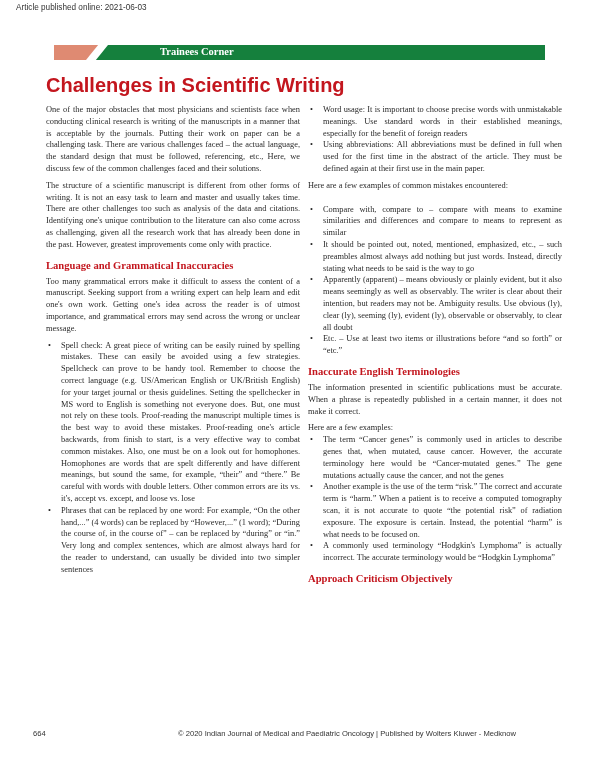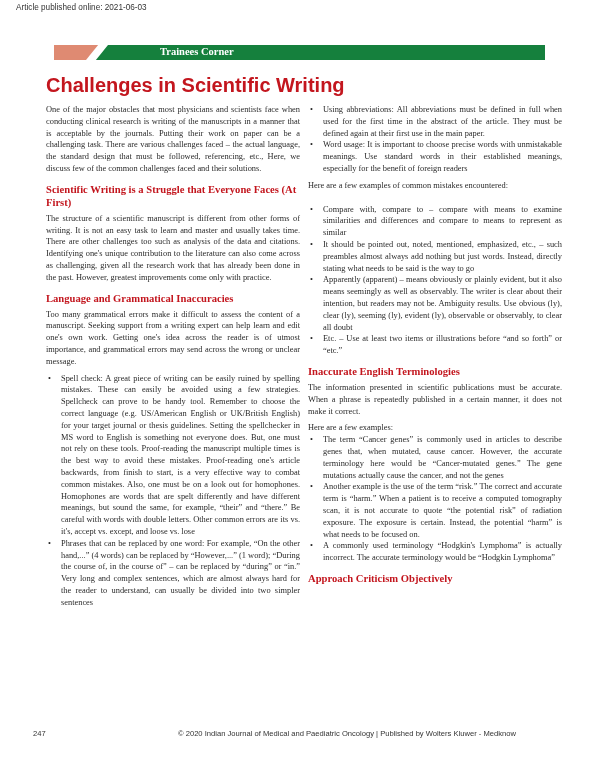--- a/index.html
+++ b/index.html
@@ -57,47 +57,46 @@
 <div class="banner">
   <div class="light"></div>
   <div class="gap"></div>
   <div class="label">Trainees Corner</div>
 </div>
 
 <div class="title">Challenges in Scientific Writing</div>
 
 <div class="col left">
   <p>One of the major obstacles that most physicians and scientists face when conducting clinical research is writing of the manuscripts in a manner that is acceptable by the journals. Putting their work on paper can be a challenging task. There are various challenges faced – the actual language, the standard design that must be followed, referencing, etc., Here, we discuss few of the common challenges faced and their solutions.</p>
-  <h2>Scientific Writing is a Struggle that Everyone Faces (At First)</h2>
   <p>The structure of a scientific manuscript is different from other forms of writing. It is not an easy task to learn and master and usually takes time. There are other challenges too such as analysis of the data and citations. Identifying one's unique contribution to the literature can also come across as challenging, given all the research work that has already been done in the past. However, greatest improvements come only with practice.</p>
   <h2>Language and Grammatical Inaccuracies</h2>
   <p>Too many grammatical errors make it difficult to assess the content of a manuscript. Seeking support from a writing expert can help learn and edit one's own work. Getting one's idea across the reader is of utmost importance, and grammatical errors may send across the wrong or unclear message.</p>
   <ul>
     <li>Spell check: A great piece of writing can be easily ruined by spelling mistakes. These can easily be avoided using a few strategies. Spellcheck can prove to be handy tool. Remember to choose the correct language (e.g. US/American English or UK/British English) for your target journal or thesis guidelines. Setting the spellchecker in MS word to English is something not everyone does. But, one must not rely on these tools. Proof-reading the manuscript multiple times is the best way to avoid these mistakes. Proof-reading one's article backwards, from finish to start, is a very effective way to combat common mistakes. Also, one must be on a look out for homophones. Homophones are words that are spelt differently and have different meanings, but sound the same, for example, “their” and “there.” Be careful with words with double letters. Other common errors are its vs. it's, accept vs. except, and loose vs. lose</li>
     <li>Phrases that can be replaced by one word: For example, “On the other hand,...” (4 words) can be replaced by “However,...” (1 word); “During the course of, in the course of” – can be replaced by “during” or “in.” Very long and complex sentences, which are almost always hard for the reader to understand, can usually be divided into two simpler sentences</li>
   </ul>
 </div>
 
 <div class="col right">
   <ul>
+    <li>Word usage: It is important to choose precise words with unmistakable meanings. Use standard words in their established meanings, especially for the benefit of foreign readers</li>
     <li>Using abbreviations: All abbreviations must be defined in full when used for the first time in the abstract of the article. They must be defined again at their first use in the main paper.</li>
-    <li>Word usage: It is important to choose precise words with unmistakable meanings. Use standard words in their established meanings, especially for the benefit of foreign readers</li>
   </ul>
   <p style="margin-bottom:12px">Here are a few examples of common mistakes encountered:</p>
   <ul>
     <li>Compare with, compare to – compare with means to examine similarities and differences and compare to means to represent as similar</li>
     <li>It should be pointed out, noted, mentioned, emphasized, etc., – such preambles almost always add nothing but just words. Instead, directly stating what needs to be said is the way to go</li>
     <li>Apparently (apparent) – means obviously or plainly evident, but it also means seemingly as well as observably. The writer is clear about their intention, but readers may not be. Ambiguity results. Use obvious (ly), clear (ly), seeming (ly), evident (ly), observable or observably, to clear all doubt</li>
     <li>Etc. – Use at least two items or illustrations before “and so forth” or “etc.”</li>
   </ul>
   <h2>Inaccurate English Terminologies</h2>
   <p>The information presented in scientific publications must be accurate. When a phrase is repeatedly published in a certain manner, it does not make it correct.</p>
   <p style="margin-bottom:0">Here are a few examples:</p>
   <ul>
     <li>The term “Cancer genes” is commonly used in articles to describe genes that, when mutated, cause cancer. However, the accurate terminology here would be “Cancer-mutated genes.” The gene mutations actually cause the cancer, and not the genes</li>
     <li>Another example is the use of the term “risk.” The correct and accurate term is “harm.” When a patient is to receive a computed tomography scan, it is not accurate to quote “the potential risk” of radiation exposure. The exposure is certain. Instead, the potential “harm” is what needs to be focused on.</li>
     <li>A commonly used terminology “Hodgkin's Lymphoma” is actually incorrect. The accurate terminology would be “Hodgkin Lymphoma”</li>
   </ul>
   <h2>Approach Criticism Objectively</h2>
 </div>
 
-<div class="footer page">247</div>
+<div class="footer page">664</div>
 <div class="footer copy">© 2020 Indian Journal of Medical and Paediatric Oncology | Published by Wolters Kluwer - Medknow</div>
 
 </body></html>

